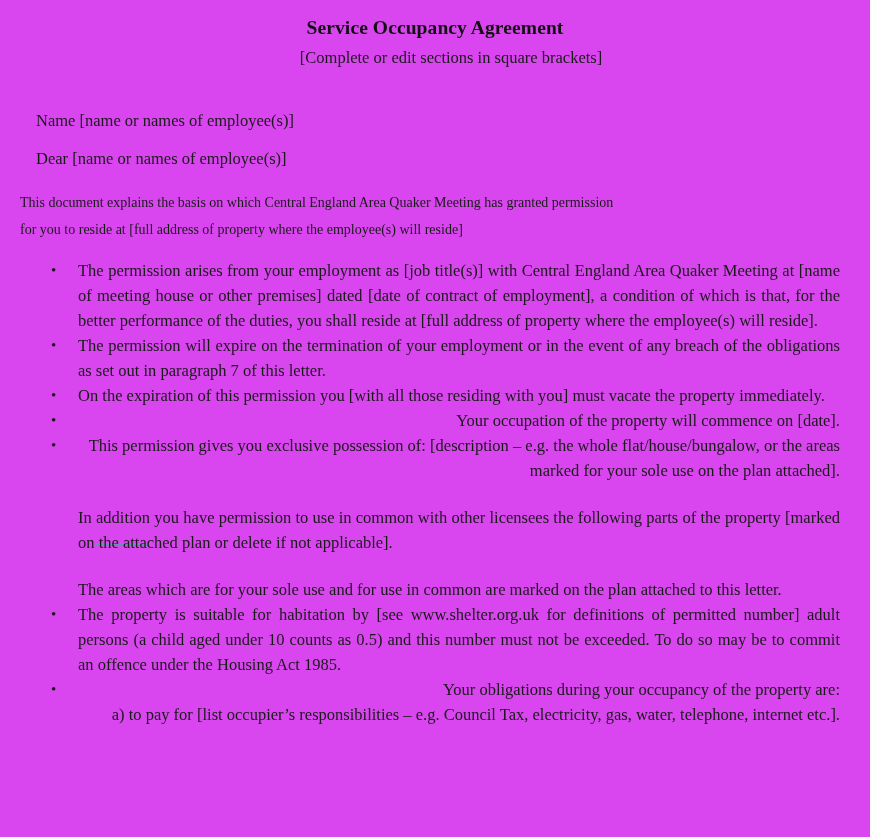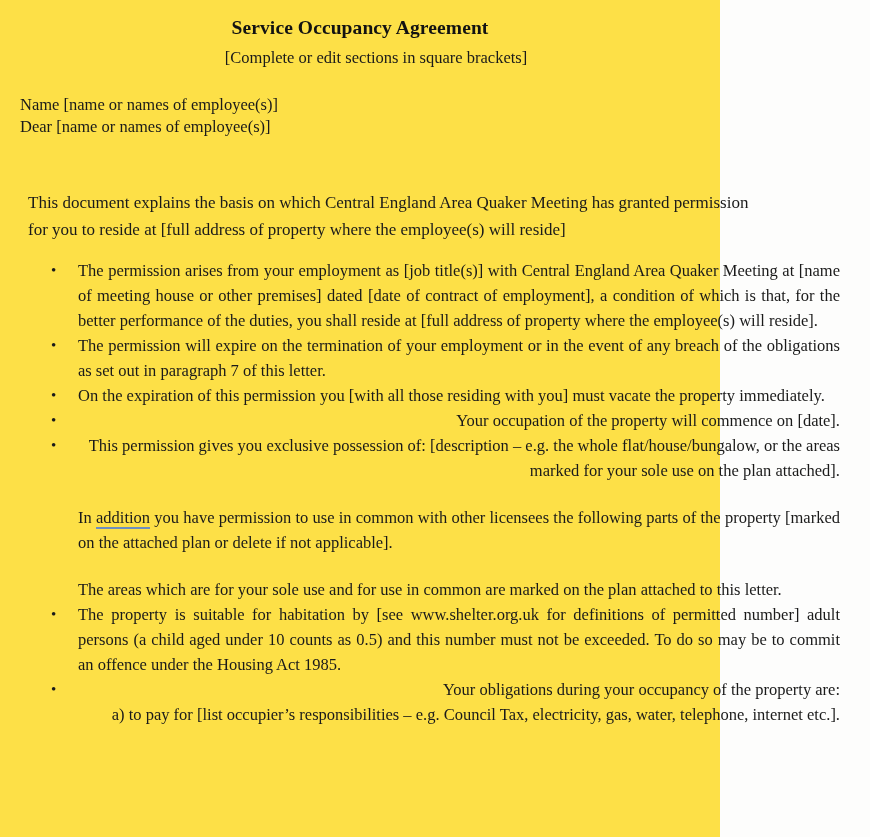--- a/index.html
+++ b/index.html
@@ -11,25 +11,25 @@
   body {
     width: 870px;
     height: 837px;
     overflow: hidden;
     font-family: "Liberation Serif", "DejaVu Serif", serif;
     color: #1a1a1a;
     background: #fdfdfc;
   }
   .page {
     position: relative;
-    width: 720px;
+    width: 870px;
     height: 837px;
     box-sizing: border-box;
     padding: 0;
-    background: #fde047;
+    background: #d946ef;
   }
   .doc-title {
     text-align: center;
     font-weight: bold;
     font-size: 19.5px;
     letter-spacing: 0.1px;
     margin: 0;
     padding-top: 16px;
     line-height: 1.2;
     color: #121212;
@@ -47,30 +47,30 @@
     margin: 0;
     padding: 0;
     position: absolute;
     left: 20px;
     top: 94px;
     width: 820px;
   }
   .addr-line {
     font-size: 16.5px;
     line-height: 22px;
-    margin: 0;
+    margin: 16px;
     white-space: nowrap;
     font-family: Liberation Serif, serif;
   }
   .intro {
     position: absolute;
-    left: 28px;
+    left: 20px;
     top: 189px;
     width: 814px;
-    font-size: 17px;
+    font-size: 14px;
     line-height: 27px;
     text-align: justify;
     text-justify: inter-word;
     margin: 0;
   }
   .intro .lastline {
     display: block;
   }
   .body-list {
     position: absolute;
@@ -121,21 +121,21 @@
   .subitem {
     padding-left: 58px;
     font-size: 16.5px;
     line-height: 25px;
     text-align: right;
     margin: 0;
   }
   .spell {
     text-decoration: none;
     border-bottom: 2px solid #6d8fbe;
-    padding-bottom: 0px;
+    padding-bottom: 16px;
   }
 </style>
 </head>
 <body>
 
 <div class="page">
 
   <div class="doc-title">Service Occupancy Agreement</div>
 
   <div class="doc-subtitle">[Complete or edit sections in square brackets]</div>

